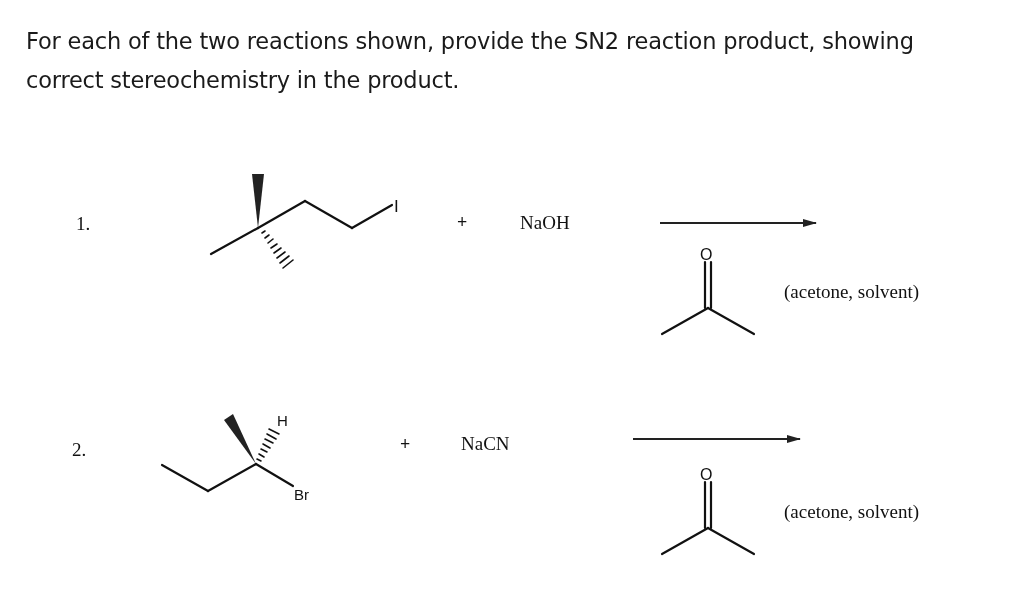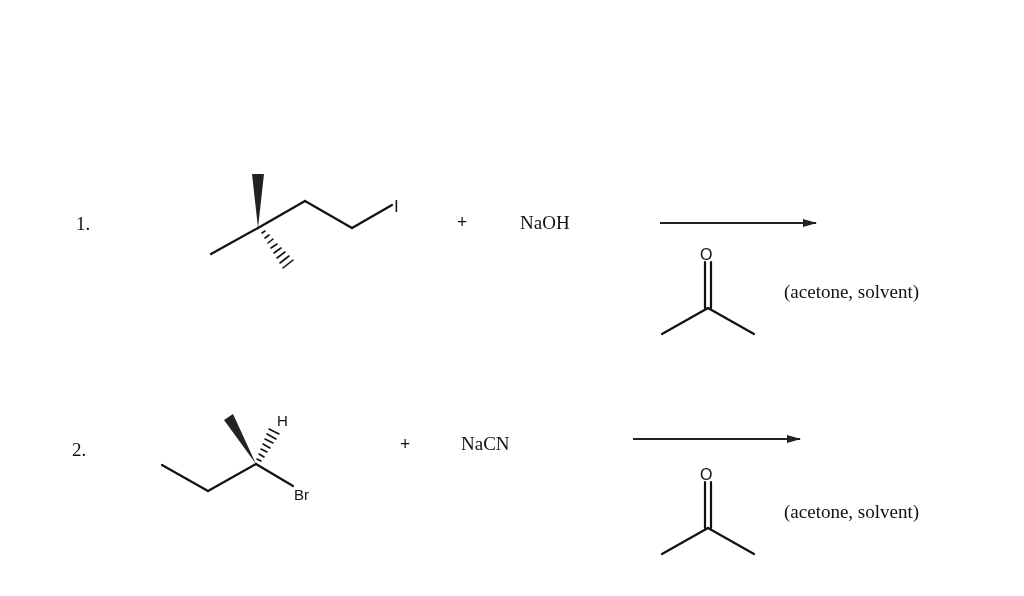--- a/index.html
+++ b/index.html
@@ -11,20 +11,22 @@
     }
     .question p { margin: 0; }
     svg.scheme { position: absolute; left: 0; top: 0; }
     .serif { font-family: "Liberation Serif", serif; }
     .sans { font-family: "Liberation Sans", sans-serif; }
   </style>
 </head>
 <body>
 
 <div class="question">
+  <p>For each of the two reactions shown, provide the SN2 reaction product, showing</p>
+  <p>correct stereochemistry in the product.</p>
 </div>
 
 <svg class="scheme" width="1024" height="596" viewBox="0 0 1024 596">
   <defs>
     <marker id="arrowhead" markerWidth="14" markerHeight="8" refX="13" refY="4" orient="auto" markerUnits="userSpaceOnUse">
       <polygon points="0,0 14,4 0,8" fill="#222"></polygon>
     </marker>
   </defs>
 
   <g>

